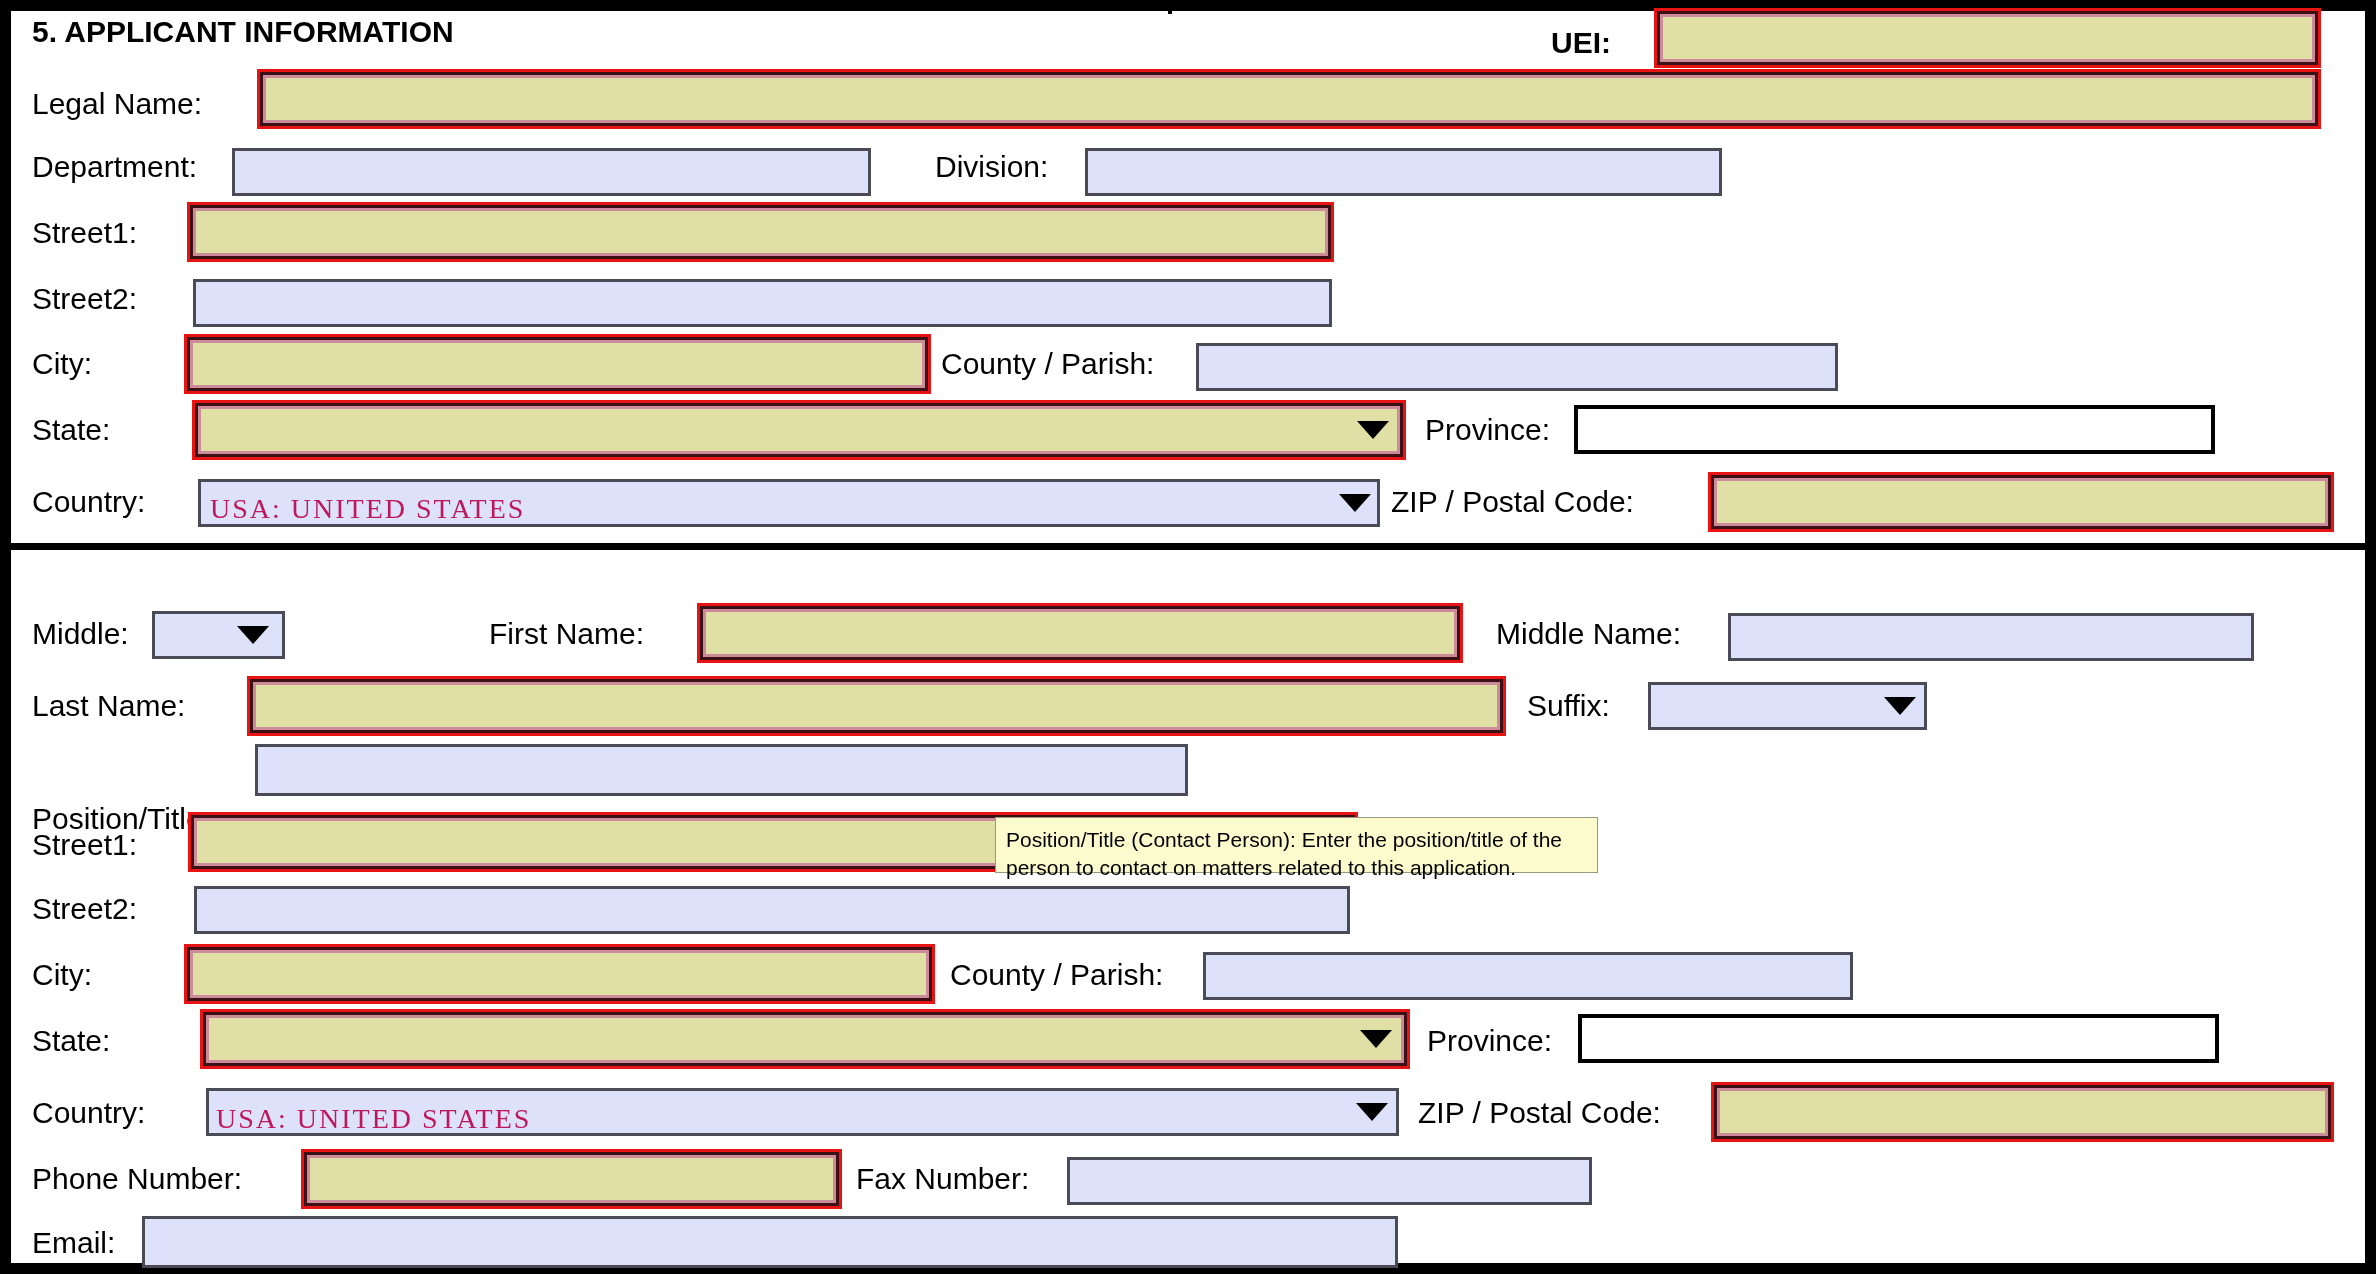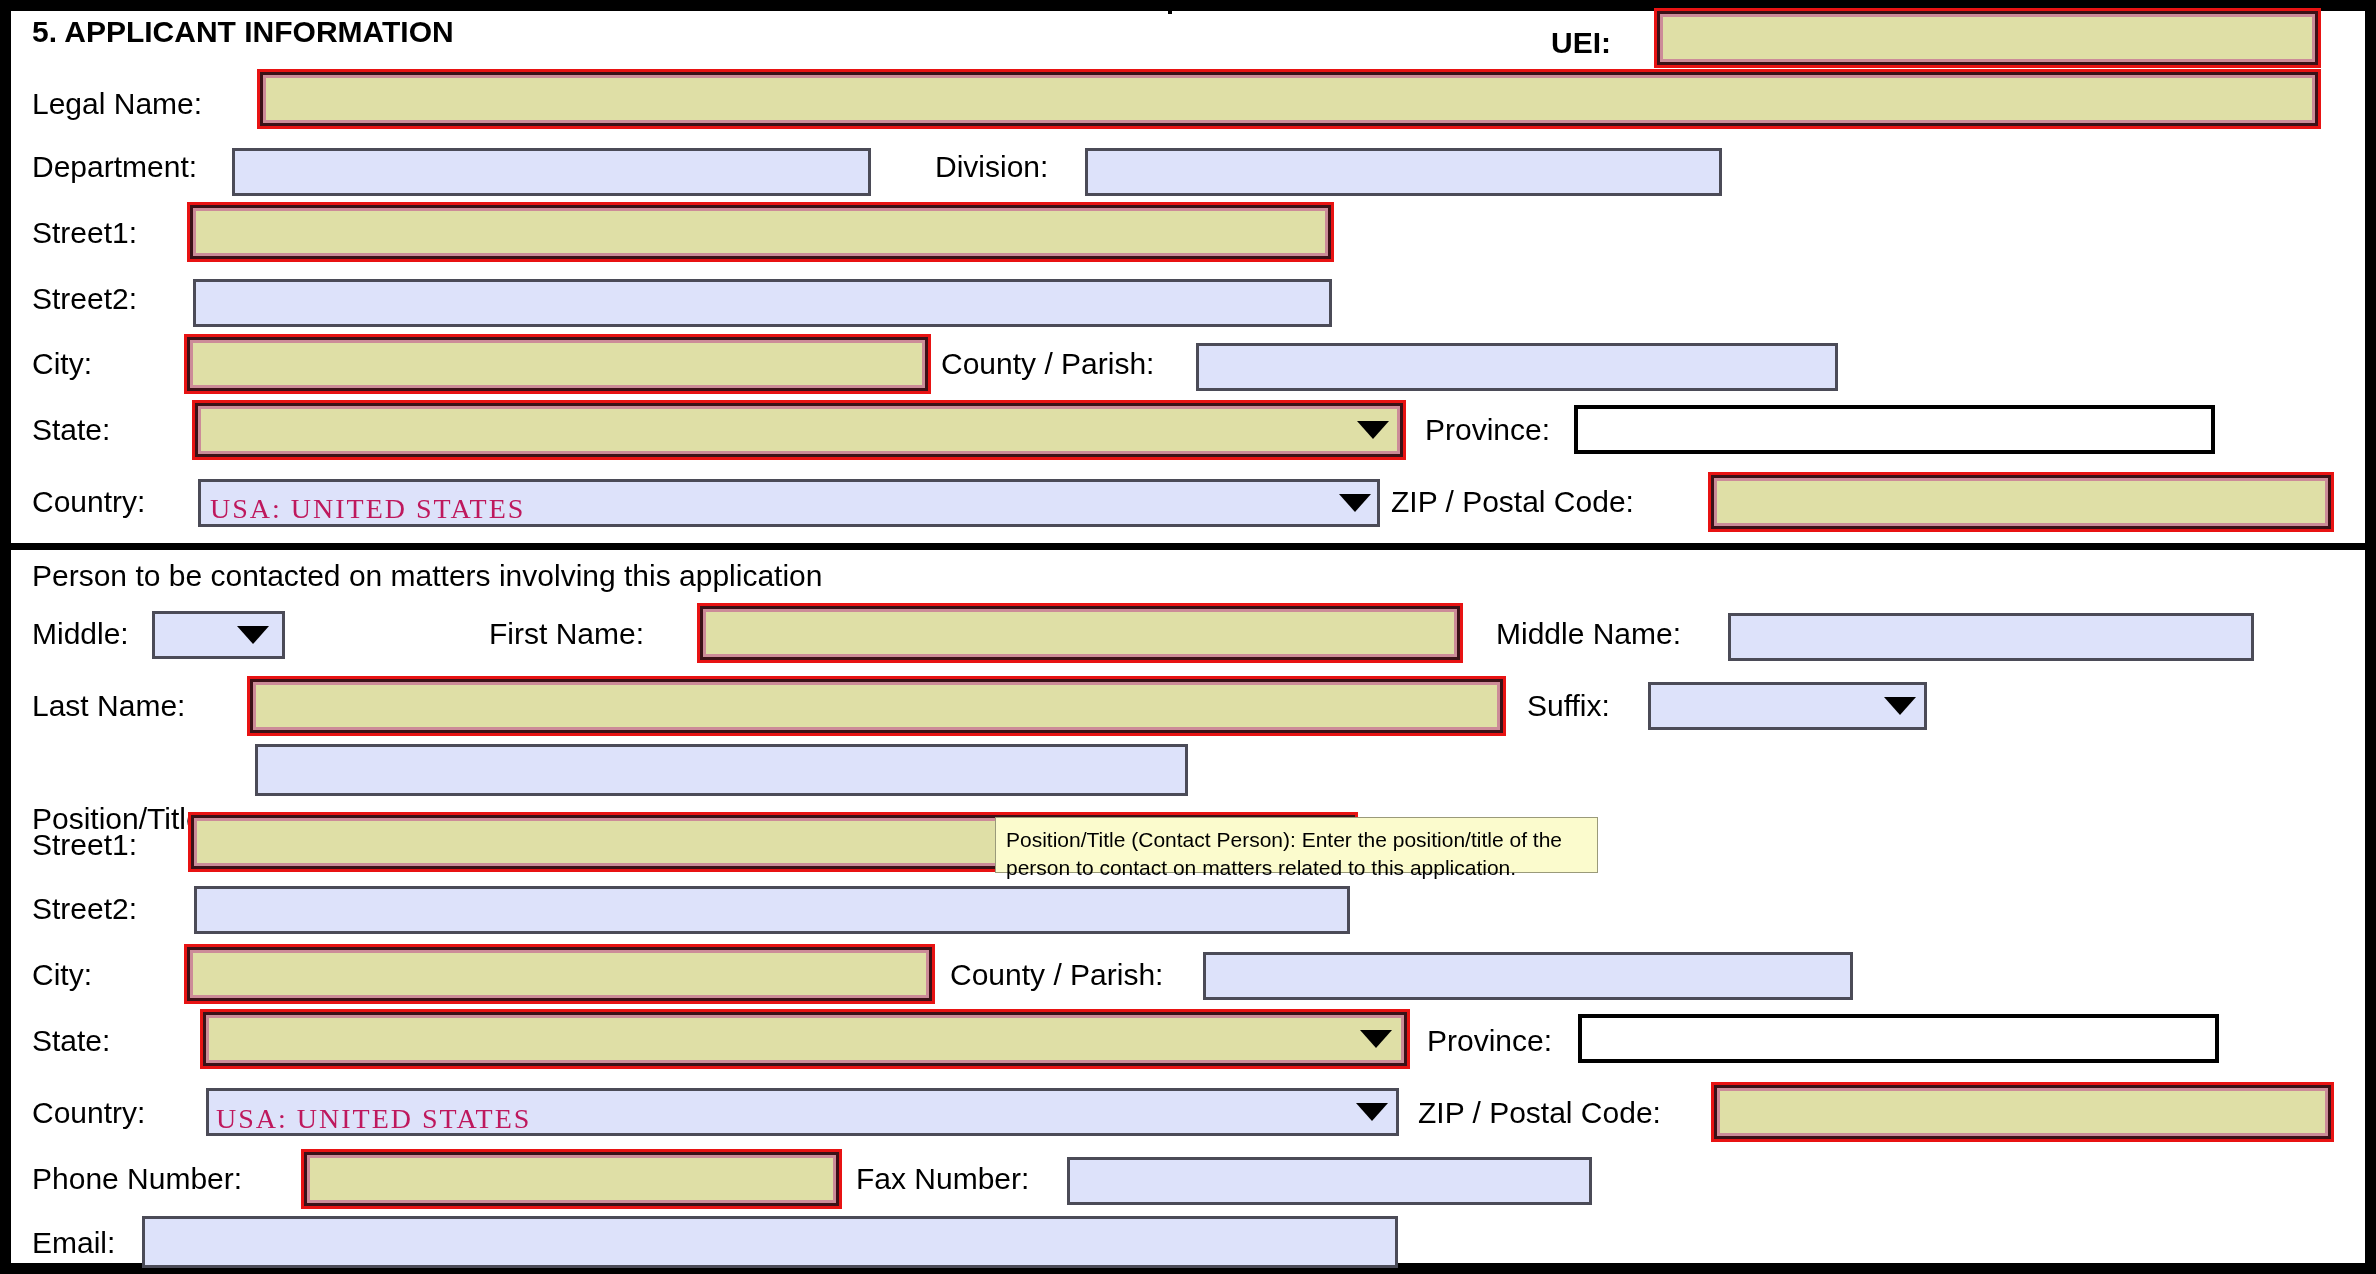--- a/index.html
+++ b/index.html
@@ -187,23 +187,20 @@
   </div>
   <div class="fld" style="left:198px; top:479px; width:1182px; height:48px;"></div>
   <span class="selval" style="left:210px; top:495px;">USA: UNITED STATES</span>
   <div class="caret" style="left:1339px; top:494px;"></div>
 
   <div class="row" style="left:1391px; top:487px;">
     <span class="lbl">ZIP / Postal Code:</span>
   </div>
   <div class="fld-req" style="left:1714px; top:478px; width:614px; height:48px;"></div>
 
-  <div class="row" style="left:32px; top:561px;">
-    <span class="lbl">Person to be contacted on matters involving this application</span>
-  </div>
 
   <div class="row" style="left:32px; top:619px;">
     <span class="lbl">Middle:</span>
   </div>
   <div class="fld" style="left:152px; top:611px; width:133px; height:48px;"></div>
   <div class="caret" style="left:237px; top:626px;"></div>
 
   <div class="row" style="left:489px; top:619px;">
     <span class="lbl">First Name:</span>
   </div>

